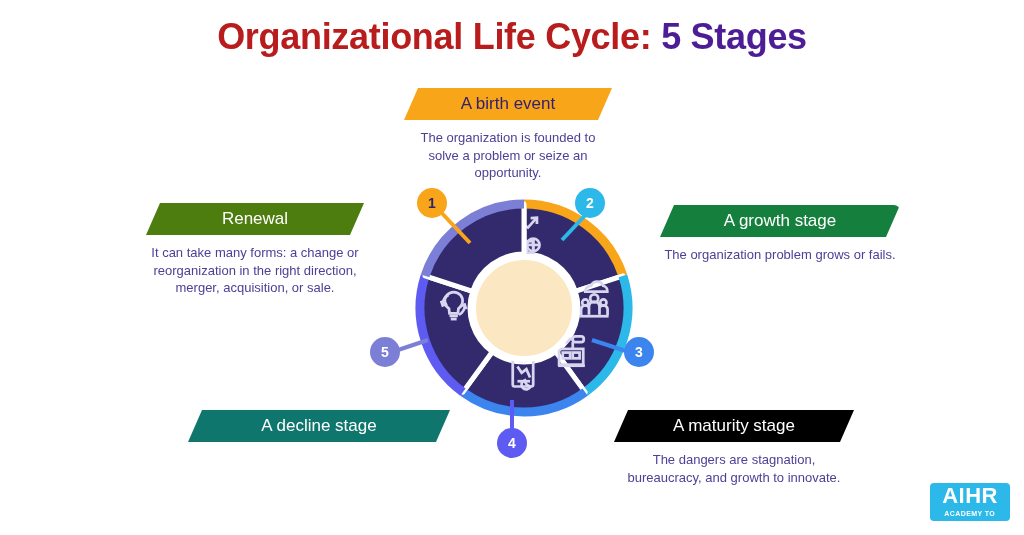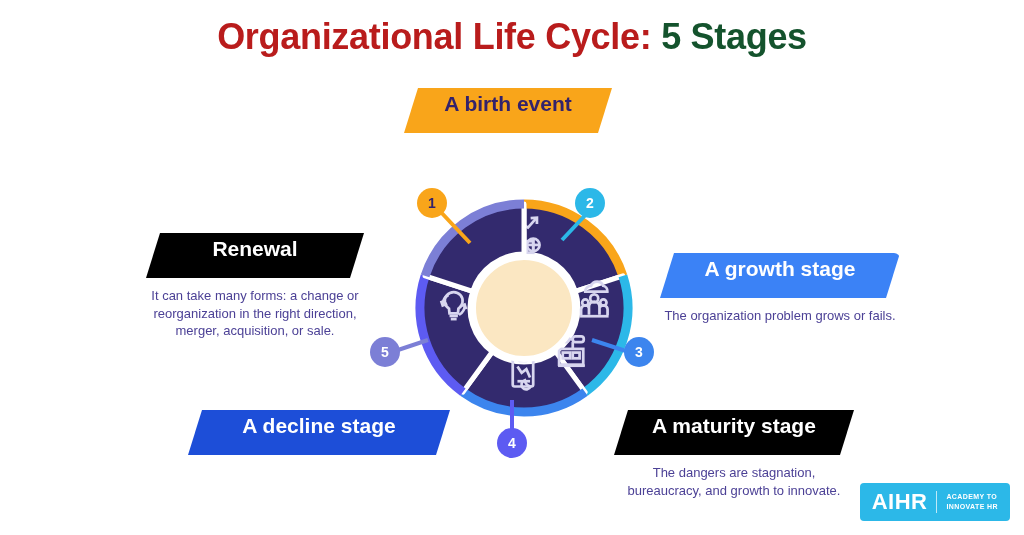--- a/index.html
+++ b/index.html
@@ -24,34 +24,34 @@
     top: 16px;
     left: 0;
     width: 1024px;
     text-align: center;
     font-size: 36px;
     font-weight: bold;
     letter-spacing: -0.3px;
     white-space: nowrap;
   }
   .title .t-main { color: #b91c1c; }
-  .title .t-accent { color: #14532d; }
+  .title .t-accent { color: #4c1d95; }
 
   
   .callout {
     position: absolute;
   }
   .banner {
     position: relative;
     display: block;
-    height: 45px;
+    height: 32px;
     line-height: 32px;
     text-align: center;
-    font-size: 21px;
-    font-weight: bold;
+    font-size: 17px;
+    font-weight: normal;
     color: #ffffff;
     padding: 0 14px;
     box-sizing: border-box;
   }
   .banner.skew {
     clip-path: polygon(14px 0, 100% 0, calc(100% - 14px) 100%, 0 100%);
   }
   .banner-dark { color: #33226b; }
   .desc {
     margin-top: 9px;
@@ -104,20 +104,21 @@
     position: absolute;
     right: 14px;
     bottom: 14px;
     height: 38px;
     background: #2cb8e8;
     border-radius: 4px;
     display: flex;
     align-items: center;
     padding: 0 12px;
     box-sizing: border-box;
+    flex-direction: column;
   }
   .logo-mark {
     color: #ffffff;
     font-size: 22px;
     font-weight: bold;
     letter-spacing: 0.5px;
   }
   .logo-div {
     width: 1px;
     height: 22px;
@@ -136,38 +137,39 @@
 <body>
 
 <div class="canvas">
 
   <div class="title">
     <span class="t-main">Organizational Life Cycle: </span><span class="t-accent">5 Stages</span>
   </div>
 
   <div class="callout" id="callout-birth">
     <div class="banner skew banner-dark" style="background:#f9a51a;">A birth event</div>
+    <div class="desc">The organization is founded to solve a problem or seize an opportunity.</div>
   </div>
 
   <div class="callout" id="callout-growth">
-    <div class="banner skew" style="background:#3b82f6; border-top-right-radius:6px; border-bottom-right-radius:6px;margin-top:48px;">A growth stage</div>
+    <div class="banner skew" style="background:#15803d; border-top-right-radius:6px; border-bottom-right-radius:6px;">A growth stage</div>
     <div class="desc">The organization problem grows or fails.</div>
   </div>
 
   <div class="callout" id="callout-maturity">
     <div class="banner skew" style="background:#000000;">A maturity stage</div>
     <div class="desc">The dangers are stagnation, bureaucracy, and growth to innovate.</div>
   </div>
 
   <div class="callout" id="callout-decline">
-    <div class="banner skew" style="background:#1d4ed8;">A decline stage</div>
+    <div class="banner skew" style="background:#0f766e;">A decline stage</div>
   </div>
 
   <div class="callout" id="callout-renewal">
-    <div class="banner skew" style="background:#000000;margin-top:30px;">Renewal</div>
+    <div class="banner skew" style="background:#4d7c0f;">Renewal</div>
     <div class="desc">It can take many forms: a change or reorganization in the right direction, merger, acquisition, or sale.</div>
   </div>
 
   <svg class="leader" style="left:0; top:0;" width="1024" height="535">
     <line x1="437" y1="208" x2="470" y2="243" stroke="#f9a51a" stroke-width="4"></line>
     <line x1="592" y1="208" x2="562" y2="240" stroke="#2cb8e8" stroke-width="4"></line>
     <line x1="629" y1="352" x2="592" y2="340" stroke="#3c85ee" stroke-width="4"></line>
     <line x1="512" y1="432" x2="512" y2="400" stroke="#5d5bf2" stroke-width="4"></line>
     <line x1="392" y1="352" x2="428" y2="340" stroke="#7c7fd6" stroke-width="4"></line>
   </svg>

